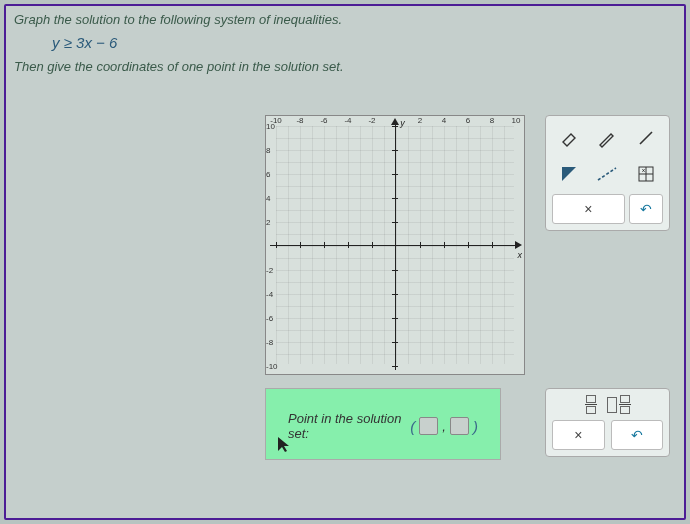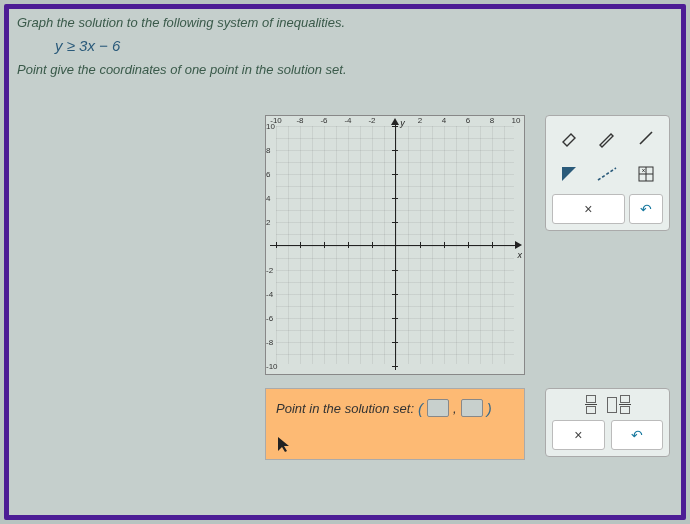--- a/index.html
+++ b/index.html
@@ -1,39 +1,39 @@
 <!DOCTYPE html>
 <html><head>
 <meta charset="utf-8">
 <style>
 *{box-sizing:border-box;margin:0;padding:0}
 body{background:#a8b5b2;font-family:Arial,sans-serif;width:690px;height:524px;position:relative;overflow:hidden}
 .page{background:#b8c4c1;width:100%;height:100%;padding:4px}
-.content{background:#c5cfcc;width:100%;height:100%;border:5px solid #4c1d95;border-radius:2px;padding:6px 8px}
+.content{background:#c5cfcc;width:100%;height:100%;border:2px solid #4c1d95;border-radius:2px;padding:6px 8px}
 .instr{color:#3a5a4a;font-size:13px;font-style:italic;margin-bottom:6px}
 .eqs{margin-left:38px;color:#2a5a7a;font-size:15px;font-style:italic;line-height:1.3}
 .graph-wrap{position:absolute;left:265px;top:115px;width:260px;height:260px;background:#d8e0dc;border:1px solid #888}
 .graph-grid{position:absolute;inset:10px;background-image:repeating-linear-gradient(to right,rgba(100,100,100,0.12) 0,rgba(100,100,100,0.12) 1px,transparent 1px,transparent 12px),repeating-linear-gradient(to bottom,rgba(100,100,100,0.12) 0,rgba(100,100,100,0.12) 1px,transparent 1px,transparent 12px)}
 .axisv{position:absolute;left:50%;top:4px;bottom:4px;width:1px;background:#222}
 .axish{position:absolute;top:50%;left:4px;right:4px;height:1px;background:#222}
 .arrow-up{position:absolute;left:50%;top:2px;transform:translateX(-50%);width:0;height:0;border-left:4px solid transparent;border-right:4px solid transparent;border-bottom:7px solid #222}
 .arrow-right{position:absolute;top:50%;right:2px;transform:translateY(-50%);width:0;height:0;border-top:4px solid transparent;border-bottom:4px solid transparent;border-left:7px solid #222}
 .ylabel{position:absolute;left:52%;top:2px;font-size:9px;color:#222;font-style:italic}
 .xlabel{position:absolute;top:52%;right:2px;font-size:9px;color:#222;font-style:italic}
 .ticks{position:absolute;font-size:8px;color:#333}
 .topticks span{position:absolute;transform:translateX(-50%)}
 .sideticks span{position:absolute;transform:translateY(-50%)}
 .tick{position:absolute;background:#222}
 .tickv{width:1px;height:6px;top:50%;transform:translateY(-50%)}
 .tickh{height:1px;width:6px;left:50%;transform:translateX(-50%)}
 .tools{position:absolute;right:20px;top:115px;width:125px;background:#e8eeec;border:1px solid #aaa;border-radius:4px;padding:6px;display:grid;grid-template-columns:repeat(3,1fr);gap:4px}
 .tool-cell{height:32px;display:flex;align-items:center;justify-content:center;border-radius:3px}
 .wide-btn{grid-column:span 1;height:30px;background:#fff;border:1px solid #bbb;border-radius:3px;display:flex;align-items:center;justify-content:center;font-size:14px;color:#444}
 .undo{color:#1a7aa0}
-.ans-box{position:absolute;left:265px;top:388px;width:260px;height:72px;background:#fdba74;border:1px solid #aaa;padding:10px;font-size:13px;color:#333;font-style:italic}
+.ans-box{position:absolute;left:265px;top:388px;width:236px;height:72px;background:#86efac;border:1px solid #aaa;padding:22px;font-size:13px;color:#333;font-style:italic}
 .ans-box .row{display:flex;align-items:center;gap:4px}
 .slot{display:inline-block;width:22px;height:18px;border:1px solid #888;background:#c8d0cd;border-radius:2px;vertical-align:middle}
 .paren{font-size:15px;color:#3a6a8a}
 .frac-tools{position:absolute;right:20px;top:388px;width:125px;background:#e8eeec;border:1px solid #aaa;border-radius:4px;padding:6px}
 .frac-row{display:flex;gap:10px;justify-content:center;margin-bottom:6px}
 .frac{display:flex;flex-direction:column;align-items:center;font-size:10px;color:#444}
 .frac-box{width:10px;height:8px;border:1px solid #666}
 .frac-line{width:12px;height:1px;background:#444;margin:1px 0}
 .bottom-row{display:flex;gap:6px}
 .bottom-row .wide-btn{flex:1}
@@ -41,21 +41,21 @@
 </head>
 <body>
 
 <div class="page">
 <div class="content">
 
 <div class="instr">Graph the solution to the following system of inequalities.</div>
 <div class="eqs">
   <div>y ≥ 3x − 6</div>
 </div>
-<div class="instr" style="margin-top:6px">Point give the coordinates of one point in the solution set.</div>
+<div class="instr" style="margin-top:6px">Then give the coordinates of one point in the solution set.</div>
 
 <div class="graph-wrap">
   <div class="graph-grid"></div>
   <div class="axisv"></div>
   <div class="axish"></div>
   <div class="arrow-up"></div>
   <div class="arrow-right"></div>
   <span class="ylabel">y</span>
   <span class="xlabel">x</span>
   <div class="ticks topticks">

